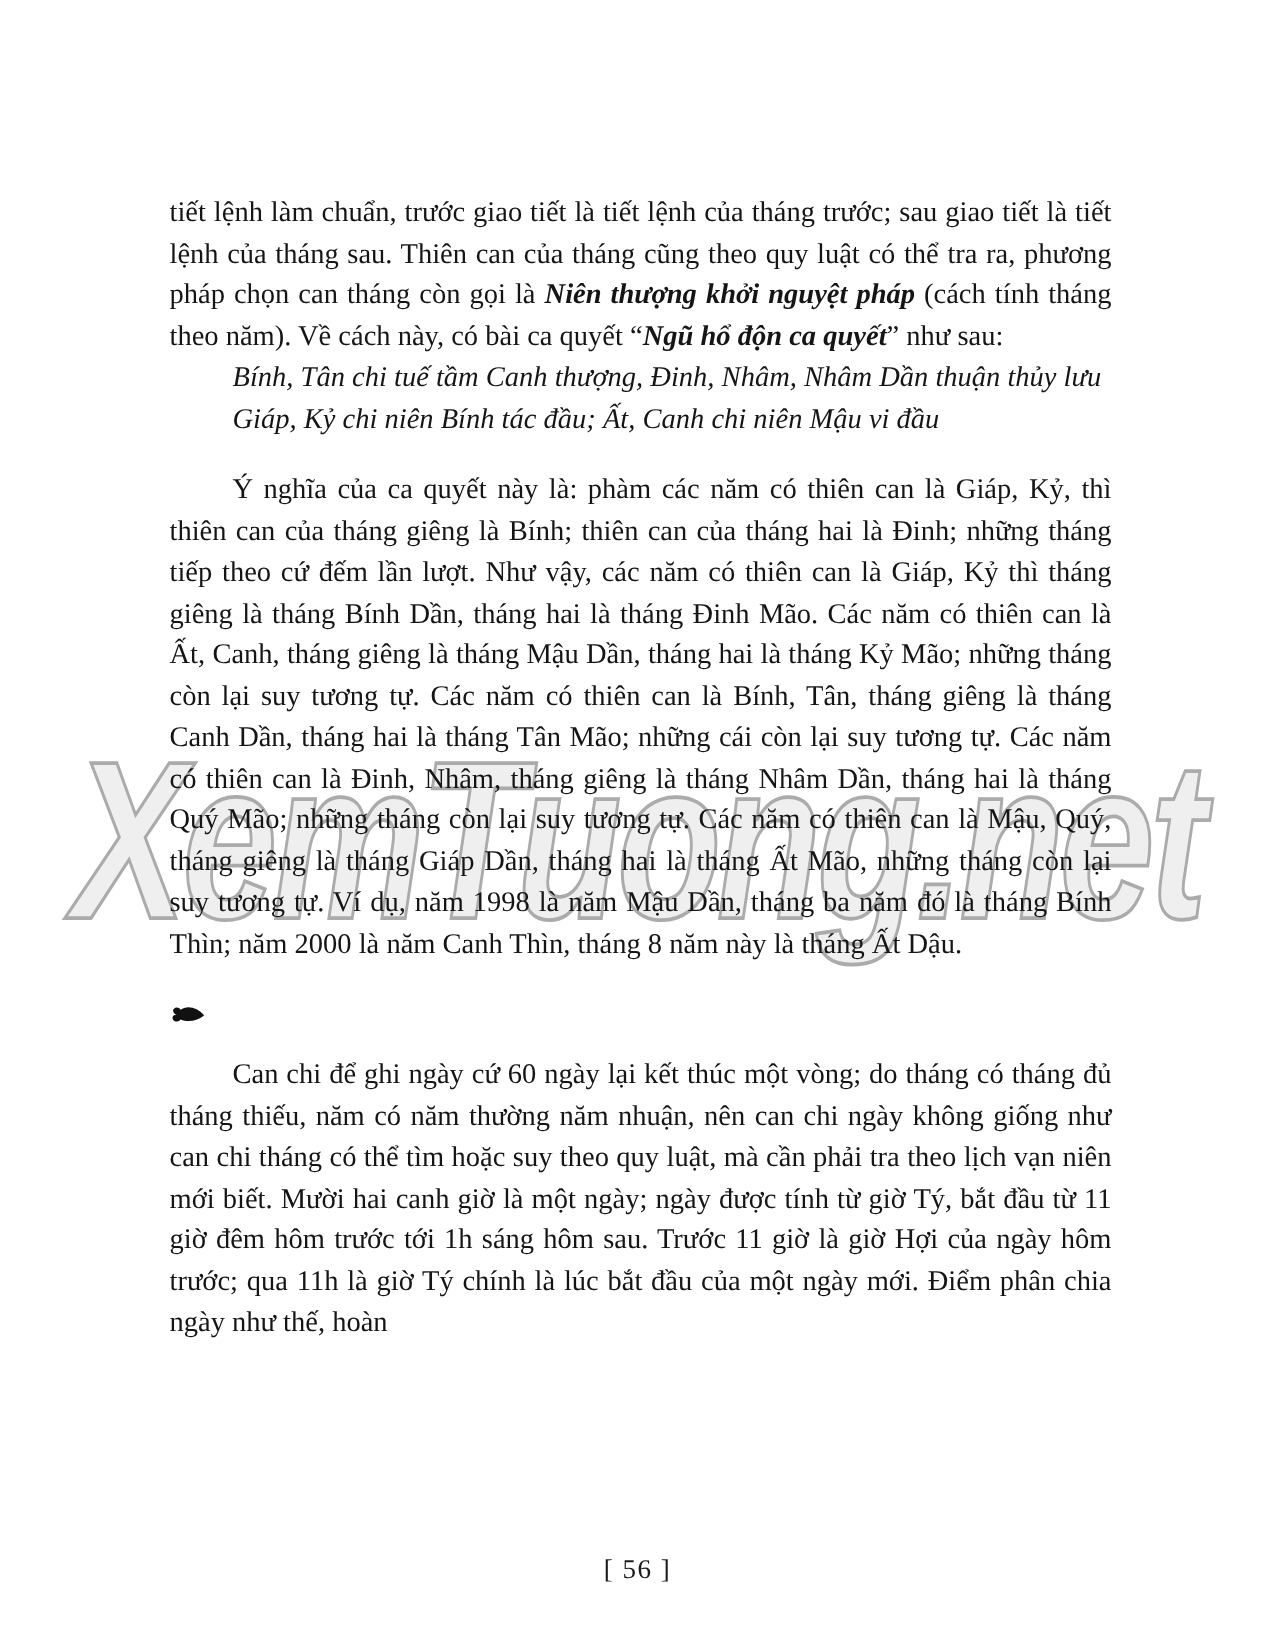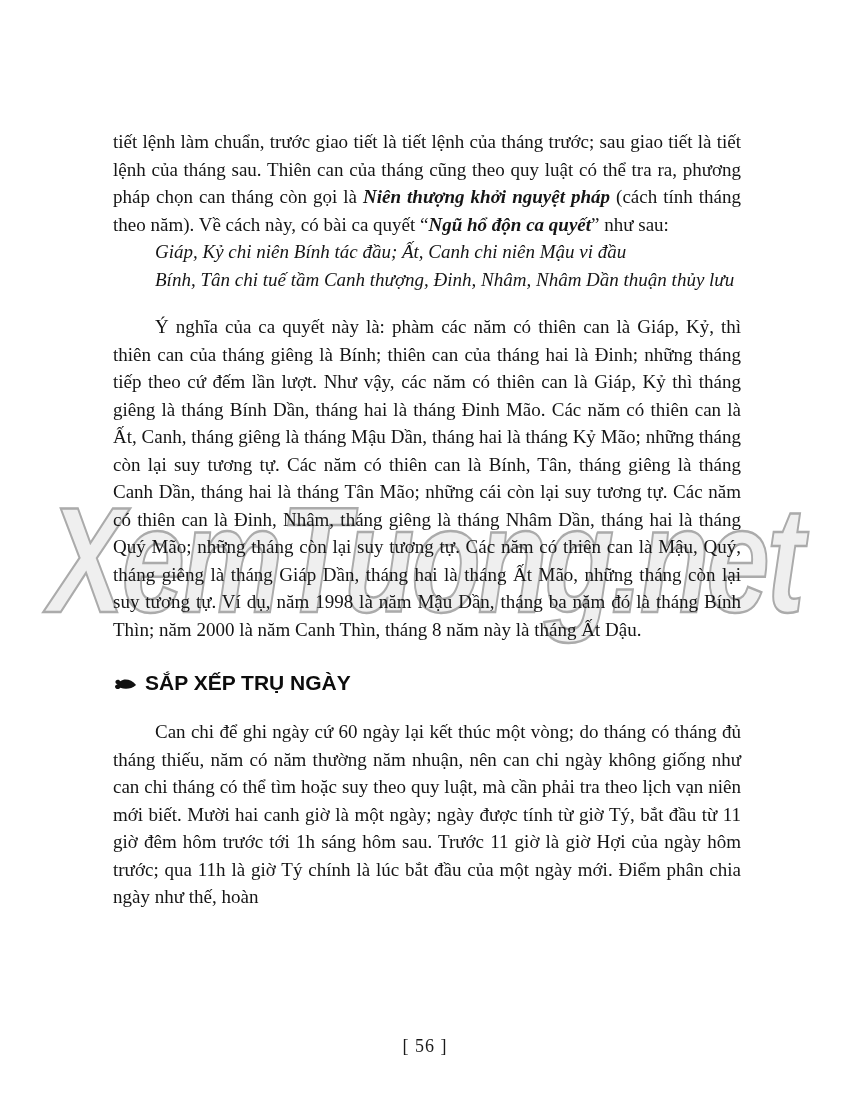--- a/index.html
+++ b/index.html
@@ -78,30 +78,29 @@
 <body>
 
 <div class="page">
 
 
   <div class="watermark">XemTuong.net</div>
 
   <main class="content">
     <p class="para"><span>tiết lệnh làm chuẩn, trước giao tiết là tiết lệnh của tháng trước; sau giao tiết là tiết lệnh của tháng sau. Thiên can của tháng cũng theo quy luật có thể tra ra, phương pháp chọn can tháng còn gọi là </span><span class="bi">Niên thượng khởi nguyệt pháp</span><span> (cách tính tháng theo năm). Về cách này, có bài ca quyết “</span><span class="bi">Ngũ hổ độn ca quyết</span><span>” như sau:</span></p>
 
+    <p class="verse">Bính, Tân chi tuế tầm Canh thượng, Đinh, Nhâm, Nhâm Dần thuận thủy lưu</p>
     <p class="verse">Giáp, Kỷ chi niên Bính tác đầu; Ất, Canh chi niên Mậu vi đầu</p>
-    <p class="verse">Bính, Tân chi tuế tầm Canh thượng, Đinh, Nhâm, Nhâm Dần thuận thủy lưu</p>
 
     <p class="para indent">Ý nghĩa của ca quyết này là: phàm các năm có thiên can là Giáp, Kỷ, thì thiên can của tháng giêng là Bính; thiên can của tháng hai là Đinh; những tháng tiếp theo cứ đếm lần lượt. Như vậy, các năm có thiên can là Giáp, Kỷ thì tháng giêng là tháng Bính Dần, tháng hai là tháng Đinh Mão. Các năm có thiên can là Ất, Canh, tháng giêng là tháng Mậu Dần, tháng hai là tháng Kỷ Mão; những tháng còn lại suy tương tự. Các năm có thiên can là Bính, Tân, tháng giêng là tháng Canh Dần, tháng hai là tháng Tân Mão; những cái còn lại suy tương tự. Các năm có thiên can là Đinh, Nhâm, tháng giêng là tháng Nhâm Dần, tháng hai là tháng Quý Mão; những tháng còn lại suy tương tự. Các năm có thiên can là Mậu, Quý, tháng giêng là tháng Giáp Dần, tháng hai là tháng Ất Mão, những tháng còn lại suy tương tự. Ví dụ, năm 1998 là năm Mậu Dần, tháng ba năm đó là tháng Bính Thìn; năm 2000 là năm Canh Thìn, tháng 8 năm này là tháng Ất Dậu.</p>
 
     <h2 class="heading">
       <svg class="fleuron" width="24" height="15" viewBox="0 0 26 16" aria-hidden="true">
         <path fill="#111111" d="M25 9.5 C20 14 13 14.5 8 12.5 C6.5 14.5 3.5 14.5 2.5 12.5 C1.5 10.5 3 9 5 9 C3 8.5 2 6.5 3 5 C4.2 3.2 7 3.5 8 5.5 C12.5 2 20 3.5 25 9.5 Z"></path>
       </svg>
-      <span>SẮP XẾP TRỤ NGÀY</span>
     </h2>
 
     <p class="para indent">Can chi để ghi ngày cứ 60 ngày lại kết thúc một vòng; do tháng có tháng đủ tháng thiếu, năm có năm thường năm nhuận, nên can chi ngày không giống như can chi tháng có thể tìm hoặc suy theo quy luật, mà cần phải tra theo lịch vạn niên mới biết. Mười hai canh giờ là một ngày; ngày được tính từ giờ Tý, bắt đầu từ 11 giờ đêm hôm trước tới 1h sáng hôm sau. Trước 11 giờ là giờ Hợi của ngày hôm trước; qua 11h là giờ Tý chính là lúc bắt đầu của một ngày mới. Điểm phân chia ngày như thế, hoàn</p>
   </main>
 
   <div class="page-number">[ 56 ]</div>
 
 
 </div>
 

